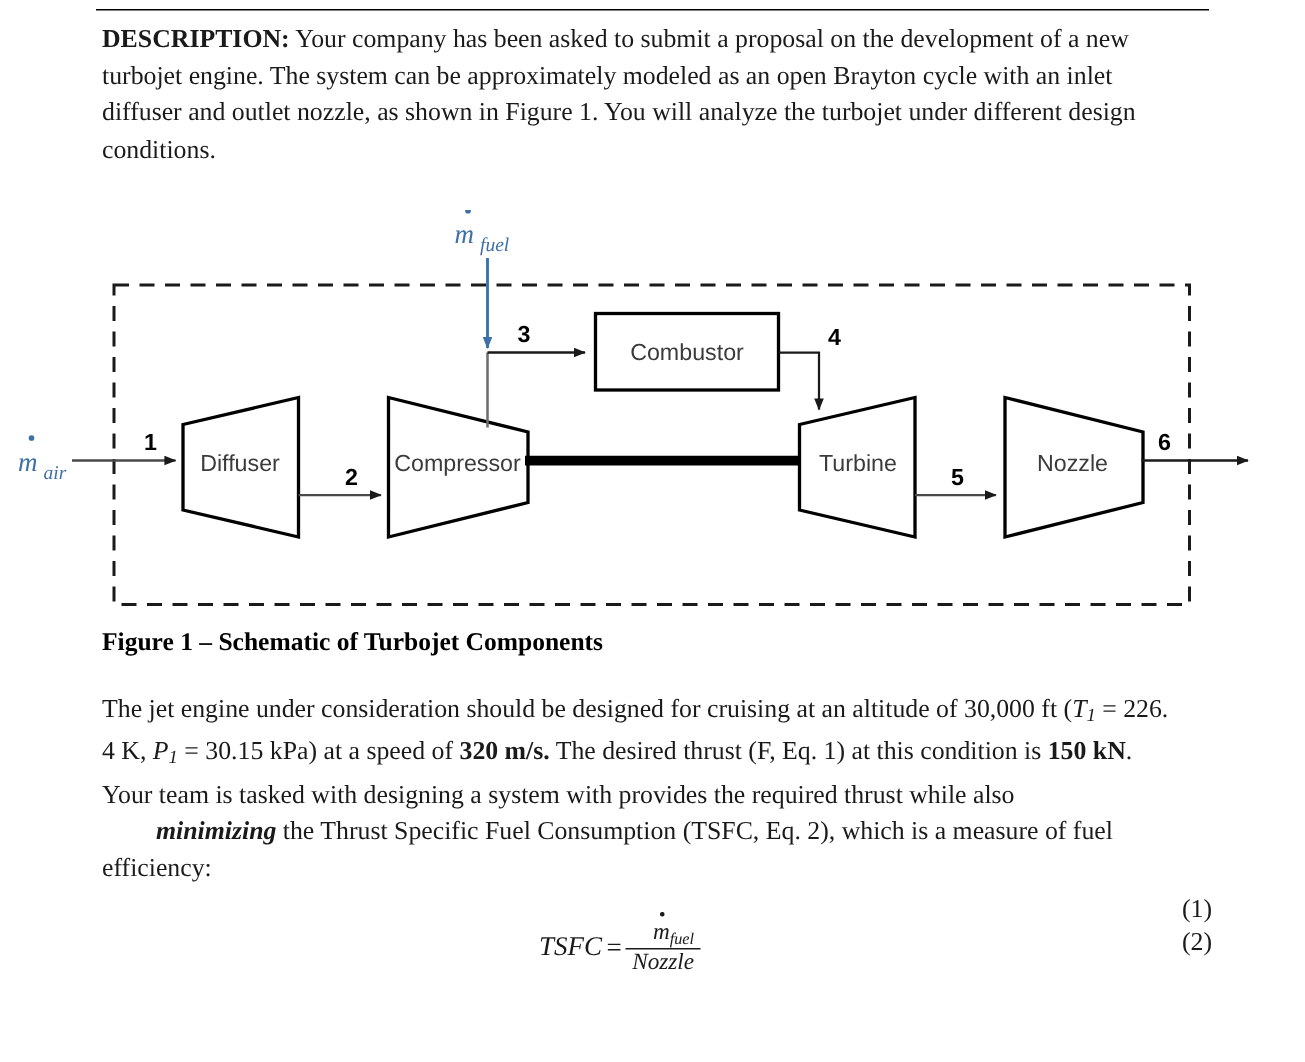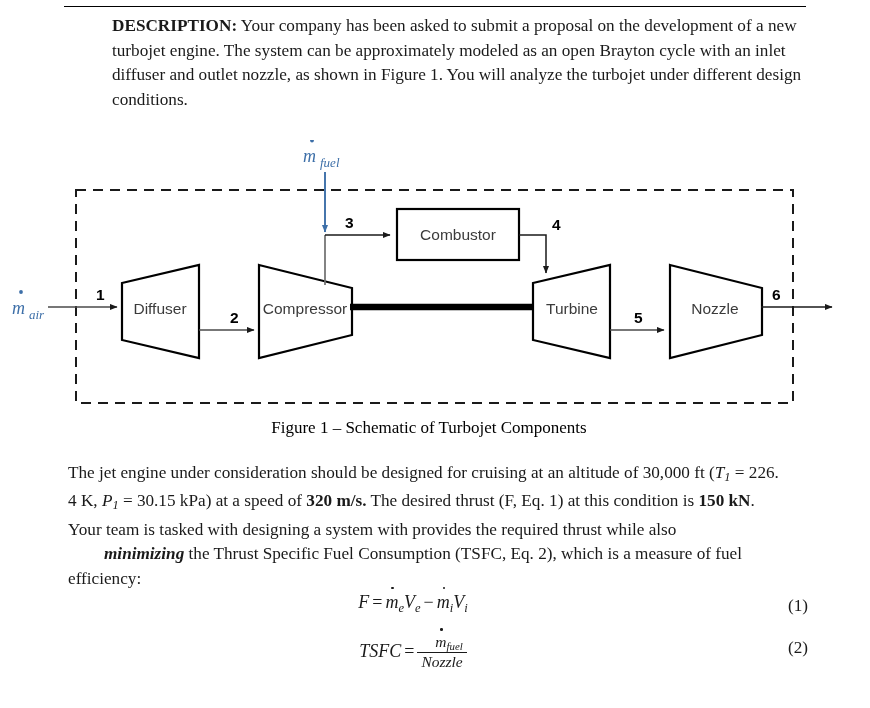--- a/index.html
+++ b/index.html
@@ -32,21 +32,20 @@
     font-family: "Liberation Serif", serif;
     font-size: 17.2px;
     line-height: 24.6px;
     color: #1a1a1a;
     text-align: left;
   }
   #desc-para {
     left: 68px;
     top: 14px;
     width: 722px;
-    margin-left: 44px;
   }
   #cruise-para {
     left: 68px;
     top: 461px;
     width: 722px;
   }
   .b { font-weight: bold; }
   .i { font-style: italic; }
   .bi { font-weight: bold; font-style: italic; margin-left: 36px; }
   .sub {
@@ -54,23 +53,22 @@
     vertical-align: -0.22em;
     font-style: italic;
   }
 
   
   #fig-caption {
     position: absolute;
     left: 68px;
     top: 418px;
     width: 722px;
-    text-align: center;
-    font-family: "Liberation Serif", serif;
-    font-weight: normal;
+    font-family: "Liberation Serif", serif;
+    font-weight: bold;
     font-size: 17px;
   }
 
   
   #diagram {
     position: absolute;
     left: 0;
     top: 140;
     width: 870px;
     height: 280px;
@@ -78,21 +76,21 @@
   #diagram-svg { display: block; }
 
   
   .eqn-row {
     position: absolute;
     left: 68px;
     width: 740px;
     height: 34px;
   }
   #eqn-1-row { top: 592px; }
-  #eqn-2-row { top: 634px; }
+  #eqn-2-row { top: 614px; }
 
   .eqn-body {
     position: absolute;
     left: 0;
     top: 0;
     width: 690px;
     text-align: center;
     font-family: "Liberation Serif", serif;
     font-style: italic;
     font-size: 18px;
@@ -220,20 +218,19 @@
     <text x="320" y="27" font-family="Liberation Serif, serif" font-style="italic" font-size="13" fill="#3d6fa8">fuel</text>
   </g>
 </svg>
 </div>
 
 <div id="fig-caption">Figure 1 – Schematic of Turbojet Components</div>
 
 <div class="para" id="cruise-para"><span>The jet engine under consideration should be designed for cruising at an altitude of 30,000 ft (</span><span class="i">T</span><span class="sub">1</span><span> = 226. 4 K, </span><span class="i">P</span><span class="sub">1</span><span> = 30.15 kPa) at a speed of </span><span class="b">320 m/s.</span><span> The desired thrust (F, Eq. 1) at this condition is </span><span class="b">150 kN</span><span>. Your team is tasked with designing a system with provides the required thrust while also </span><span class="bi">minimizing</span><span> the Thrust Specific Fuel Consumption (TSFC, Eq. 2), which is a measure of fuel efficiency:</span></div>
 
 <div class="eqn-row" id="eqn-1-row">
-  <div class="eqn-body"><span>F</span><span class="op">=</span><span class="mdot">m</span><span class="msub">e</span><span>V</span><span class="msub">e</span><span class="op">−</span><span class="mdot">m</span><span class="msub">i</span><span>V</span><span class="msub">i</span></div>
   <div class="eqn-num">(1)</div>
 </div>
 
 <div class="eqn-row" id="eqn-2-row">
   <div class="eqn-body"><span>TSFC</span><span class="op">=</span><span class="frac"><span class="num"><span class="mdot">m</span><span class="msub">fuel</span></span><span class="den">Nozzle</span></span></div>
   <div class="eqn-num">(2)</div>
 </div>
 
 </body></html>

